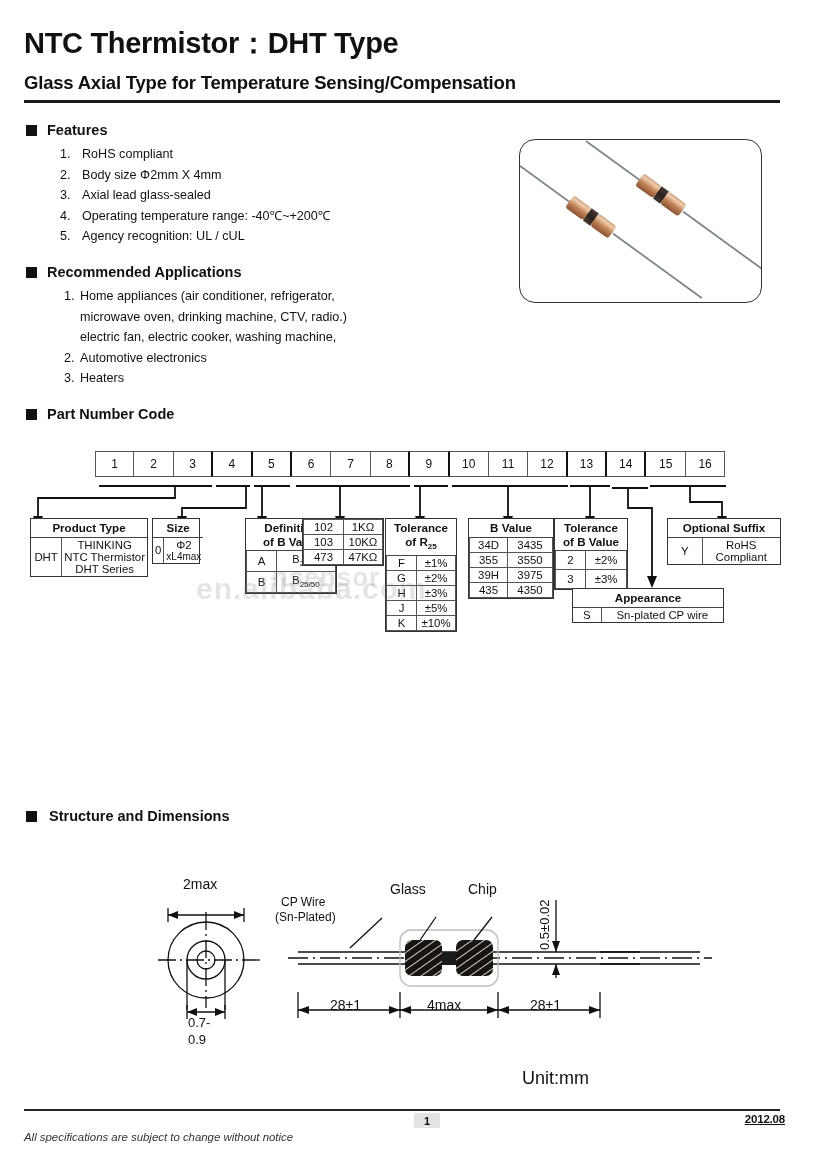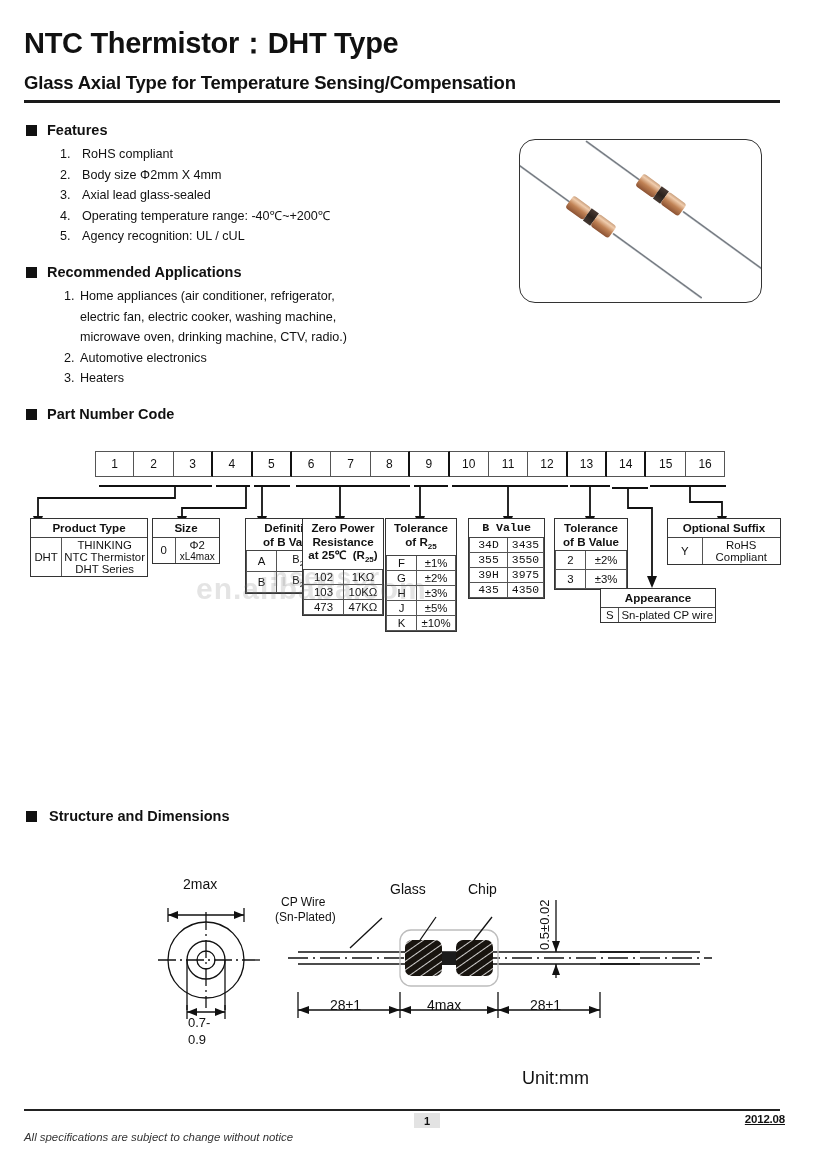--- a/index.html
+++ b/index.html
@@ -181,25 +181,25 @@
   <span class="sec-bullet"></span>
   <span class="sec-title">Recommended Applications</span>
 </div>
 <div class="numlist tight" id="apps-list" style="left:64px; top:286px;">
   <div class="li">
     <span class="num">1.</span>
     <span class="txt">Home appliances (air conditioner, refrigerator,</span>
   </div>
   <div class="li">
     <span class="num"></span>
+    <span class="txt">microwave oven, drinking machine, CTV, radio.)</span>
+  </div>
+  <div class="li">
+    <span class="num"></span>
     <span class="txt">electric fan, electric cooker, washing machine,</span>
-  </div>
-  <div class="li">
-    <span class="num"></span>
-    <span class="txt">microwave oven, drinking machine, CTV, radio.)</span>
   </div>
   <div class="li">
     <span class="num">2.</span>
     <span class="txt">Automotive electronics</span>
   </div>
   <div class="li">
     <span class="num">3.</span>
     <span class="txt">Heaters</span>
   </div>
 </div>
@@ -288,21 +288,21 @@
       <td class="noborder" style="border-left:1px solid #555;">
         <div>THINKING</div>
         <div>NTC Thermistor</div>
         <div>DHT Series</div>
       </td>
     </tr>
   </tbody>
     </table>
 </div>
 
-<div class="dtab" style="left:152px; top:518px; width:68px;">
+<div class="dtab" style="left:152px; top:518px; width:48px;">
   <table>
     <tbody>
         <tr>
           <th class="hdr" colspan="2">Size</th>
         </tr>
     <tr>
       <td class="noborder" style="width:22px;">0</td>
       <td class="noborder" style="border-left:1px solid #555;">
         <div>Φ2</div>
         <div style="font-size:10px;">xL4max</div>
@@ -329,27 +329,20 @@
       <td>B</td>
       <td><span style="font-size:11px;">B</span><sub>25/50</sub></td>
     </tr>
   </tbody>
     </table>
 </div>
 
 <div class="dtab" style="left:302px; top:518px; width:82px;">
   <table>
     <tbody>
-        <tr>
-          <th class="hdr" colspan="2">
-      <div>Zero Power</div>
-      <div>Resistance</div>
-      <div>at 25℃&nbsp; (R<sub>25</sub>)</div>
-    </th>
-        </tr>
     <tr>
           <td style="width:40px;">102</td>
         <td>1KΩ</td>
         </tr>
     <tr>
           <td>103</td>
         <td>10KΩ</td>
         </tr>
     <tr>
           <td>473</td>
@@ -385,21 +378,21 @@
         <td>±5%</td>
         </tr>
     <tr>
           <td>K</td>
         <td>±10%</td>
         </tr>
   </tbody>
     </table>
 </div>
 
-<div class="dtab" style="left:468px; top:518px; width:77px;font-family:Liberation Mono, monospace;">
+<div class="dtab" style="left:468px; top:518px; width:86px;">
   <table>
     <tbody>
         <tr>
           <th class="hdr" colspan="2">B Value</th>
         </tr>
     <tr>
           <td style="width:38px;">34D</td>
         <td>3435</td>
         </tr>
     <tr>
@@ -449,21 +442,21 @@
       <td class="noborder" style="width:34px;">Y</td>
       <td class="noborder" style="border-left:1px solid #555;">
         <div>RoHS</div>
         <div>Compliant</div>
       </td>
     </tr>
   </tbody>
     </table>
 </div>
 
-<div class="dtab" style="left:600px; top:588px; width:116px;">
+<div class="dtab" style="left:572px; top:588px; width:152px;">
   <table>
     <tbody>
         <tr>
           <th class="hdr" colspan="2">Appearance</th>
         </tr>
     <tr>
       <td class="noborder" style="width:28px;">S</td>
       <td class="noborder" style="border-left:1px solid #555;">Sn-plated CP wire</td>
     </tr>
   </tbody>

